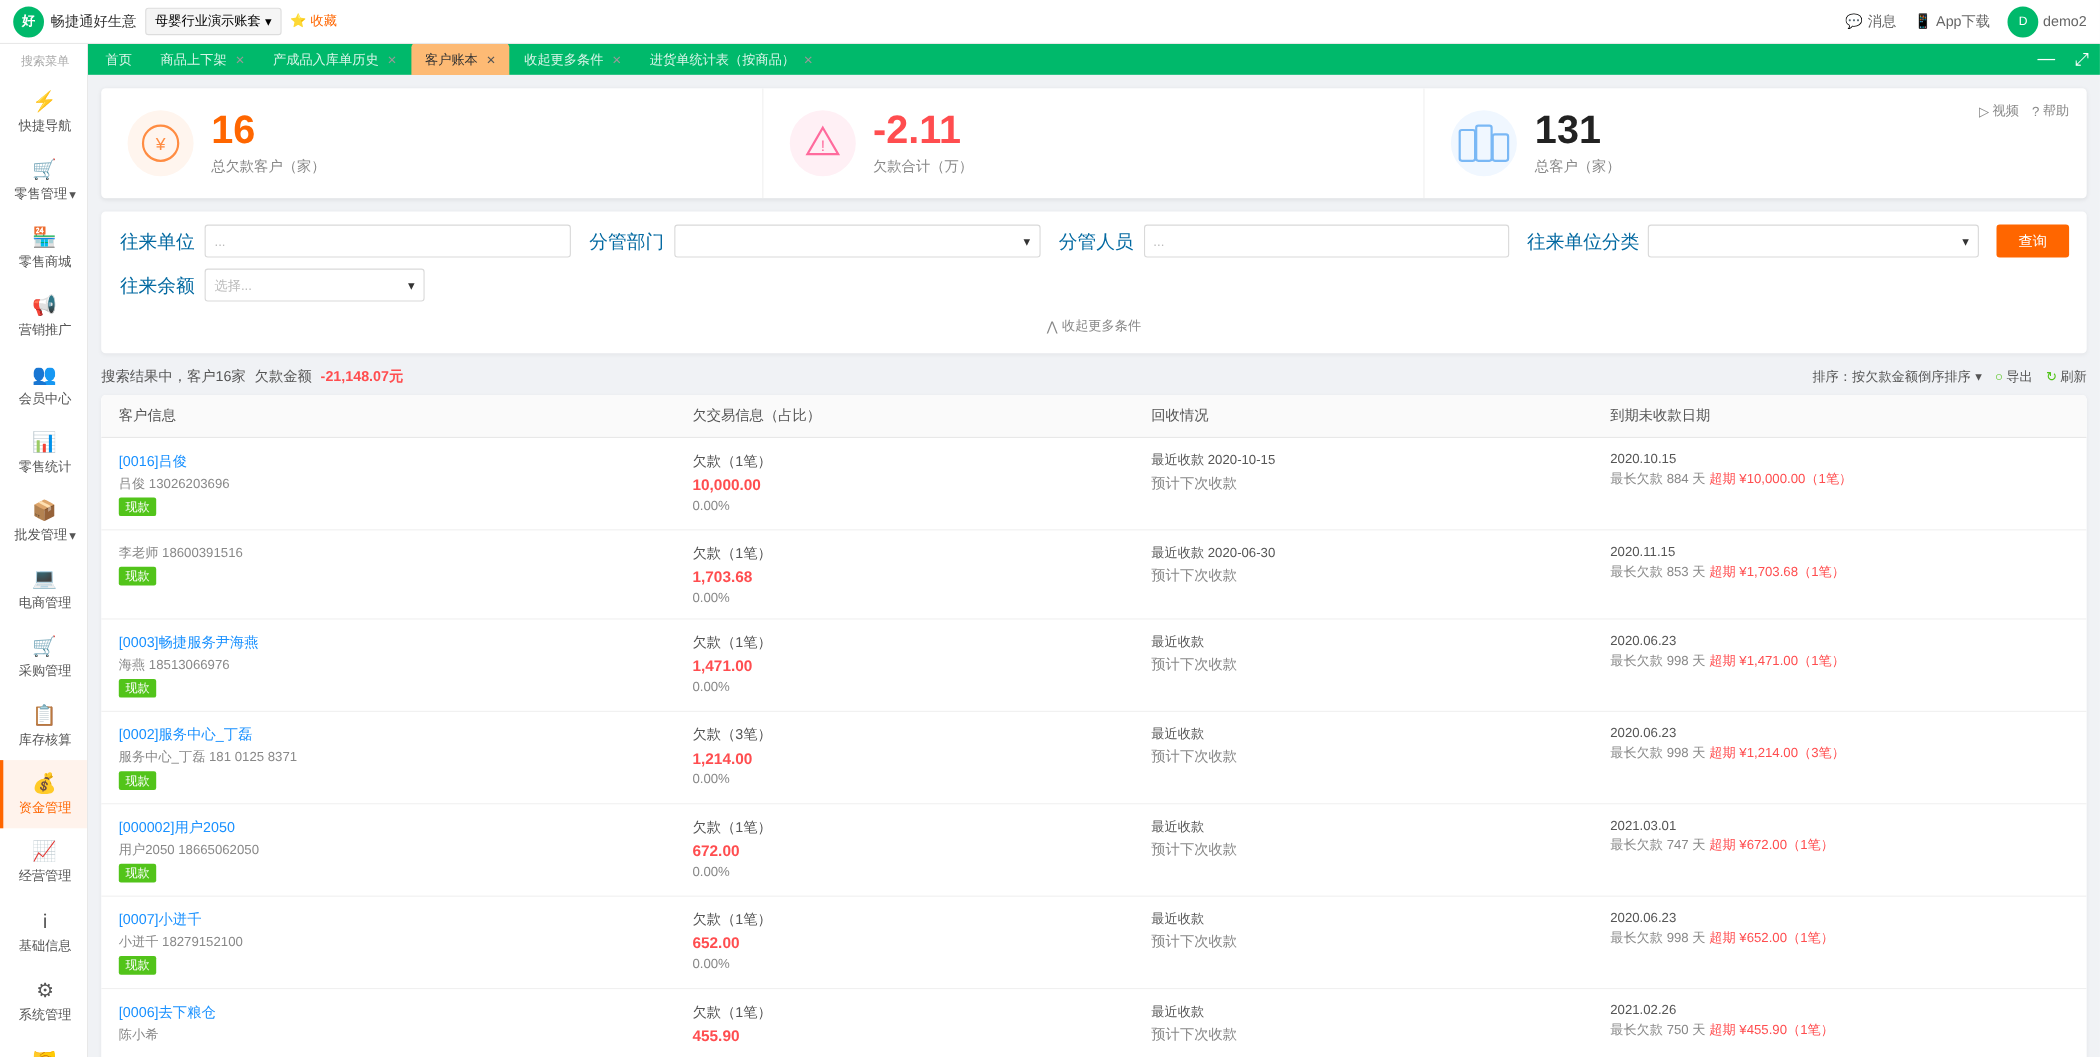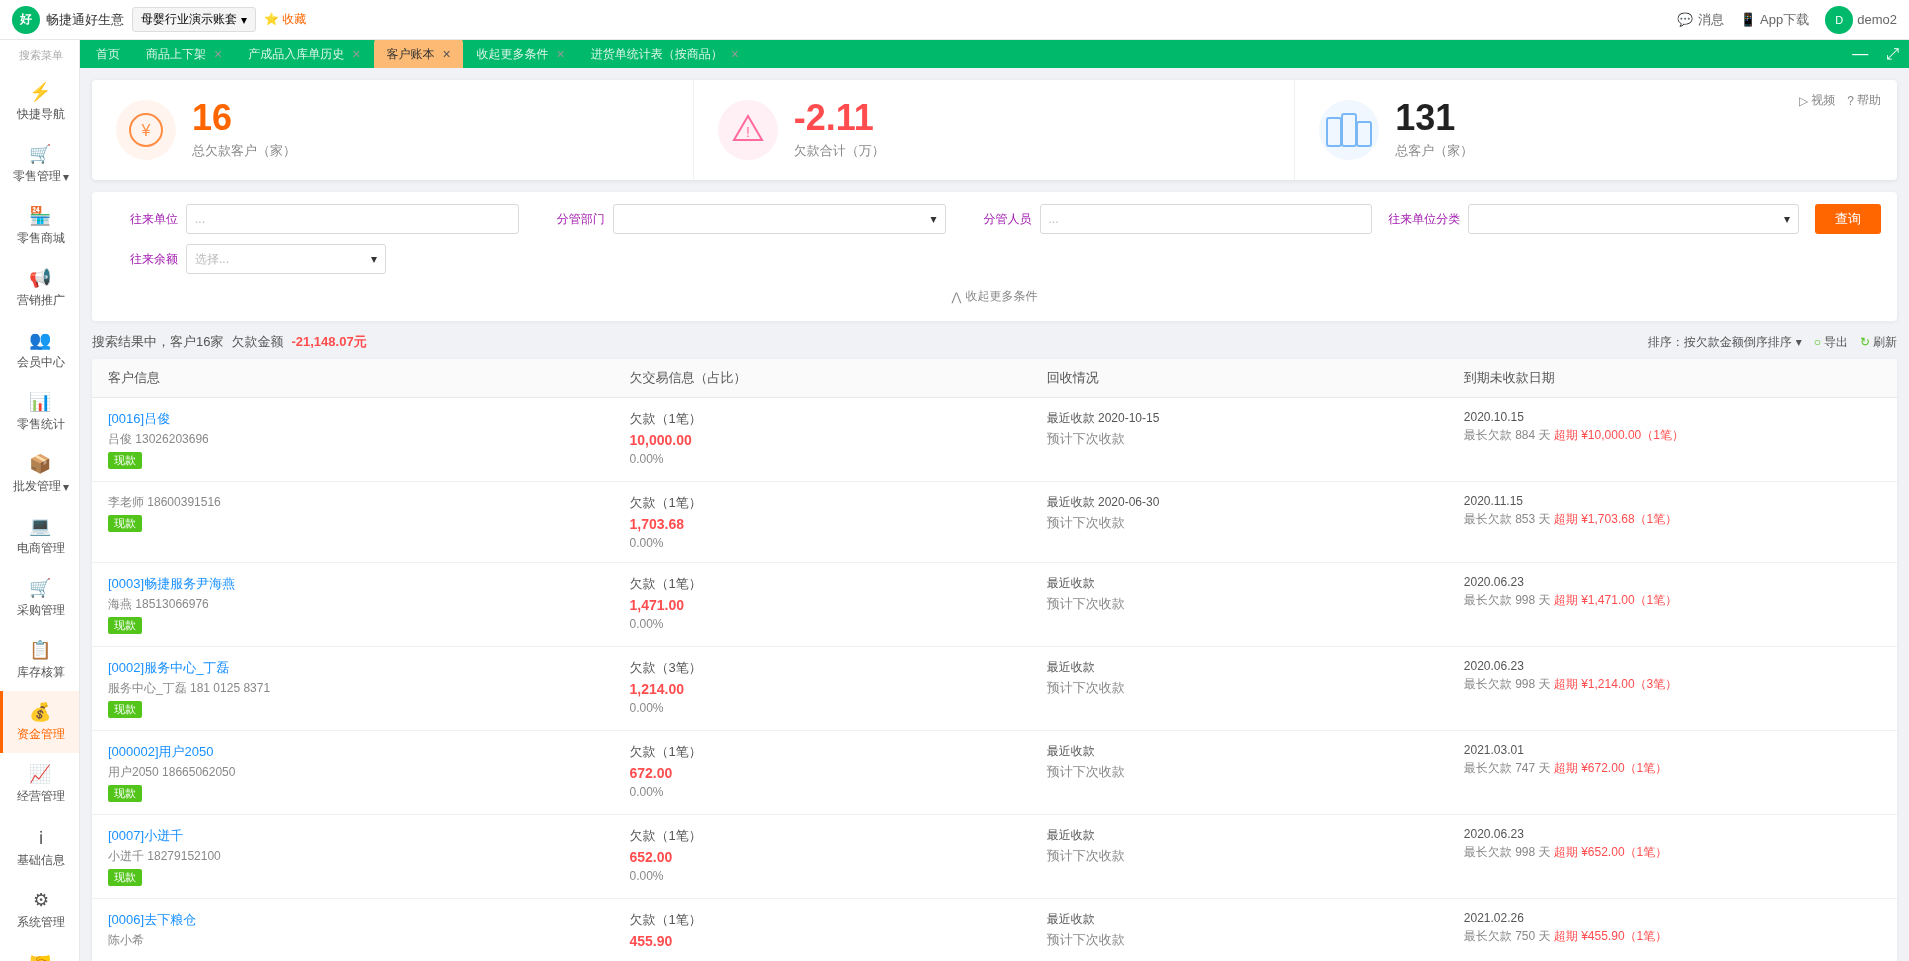--- a/index.html
+++ b/index.html
@@ -55,21 +55,21 @@
     .stat-value.dark { color: #222; }
     .stat-label { font-size: 13px; color: #888; margin-top: 6px; }
     .stat-card-right { position: absolute; right: 16px; top: 12px; display: flex; gap: 12px; font-size: 12px; color: #888; }
     .stat-card-help { display: flex; align-items: center; gap: 3px; cursor: pointer; }
 
     
     .filter-area { background: #fff; padding: 12px 16px; border-radius: 4px; margin-bottom: 12px; box-shadow: 0 1px 4px rgba(0,0,0,0.05); }
     .filter-row { display: flex; align-items: center; gap: 16px; margin-bottom: 10px; }
     .filter-row:last-child { margin-bottom: 0; }
     .filter-item { display: flex; align-items: center; gap: 8px; flex: 1; }
-    .filter-label { font-size: 12px; color: #a21caf; white-space: nowrap; min-width: 70px; text-align: right; }
+    .filter-label { font-size: 17px; color: #0369a1; white-space: nowrap; min-width: 70px; text-align: center; }
     .filter-input { flex: 1; height: 30px; border: 1px solid #d9d9d9; border-radius: 3px; padding: 0 8px; font-size: 12px; color: #333; background: #fff; cursor: pointer; display: flex; align-items: center; justify-content: space-between; }
     .filter-select { flex: 1; height: 30px; border: 1px solid #d9d9d9; border-radius: 3px; padding: 0 8px; font-size: 12px; color: #333; background: #fff; display: flex; align-items: center; justify-content: space-between; cursor: pointer; }
     .search-btn { background: #ff6600; color: #fff; border: none; border-radius: 3px; padding: 5px 20px; font-size: 13px; cursor: pointer; height: 30px; white-space: nowrap; }
     .collapse-btn { display: flex; align-items: center; justify-content: center; gap: 4px; color: #888; font-size: 12px; cursor: pointer; padding: 4px 0; }
     .filter-row.center { justify-content: center; }
 
     
     .result-info { display: flex; align-items: center; justify-content: space-between; margin-bottom: 8px; font-size: 13px; color: #555; }
     .result-info .count-info { display: flex; align-items: center; gap: 8px; }
     .result-info .actions { display: flex; align-items: center; gap: 12px; }

